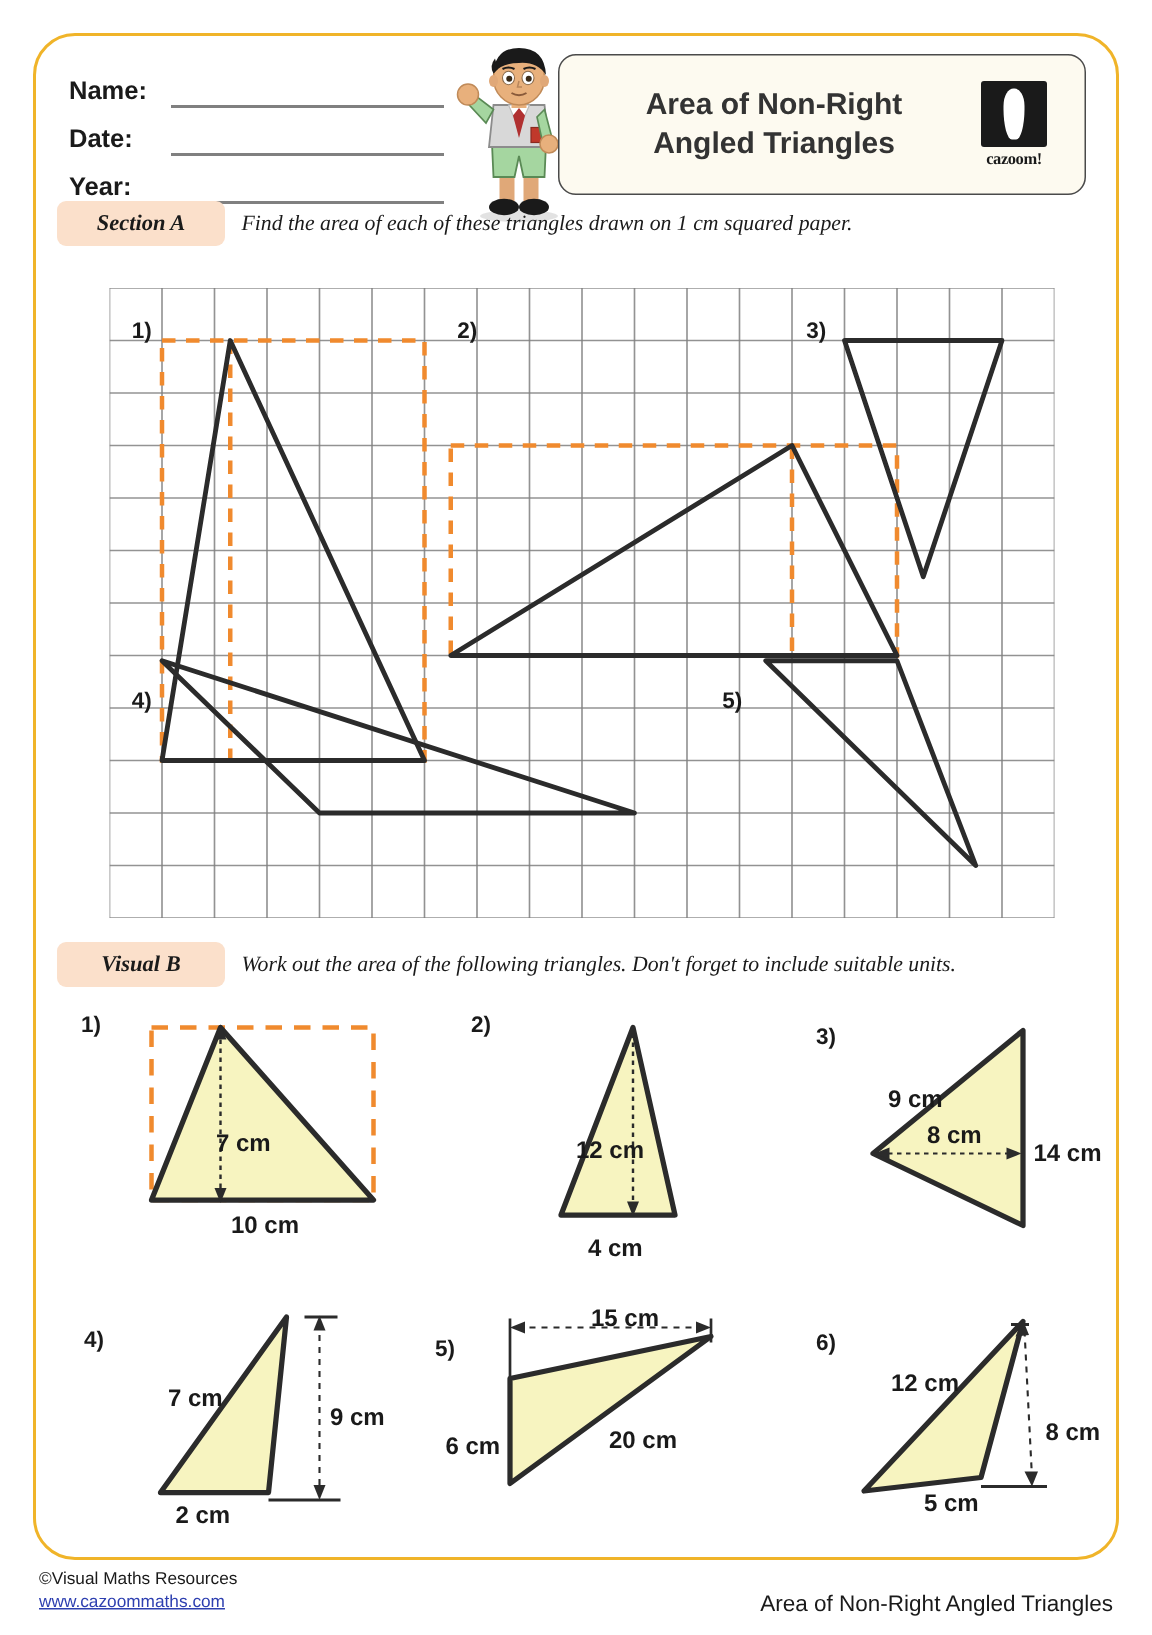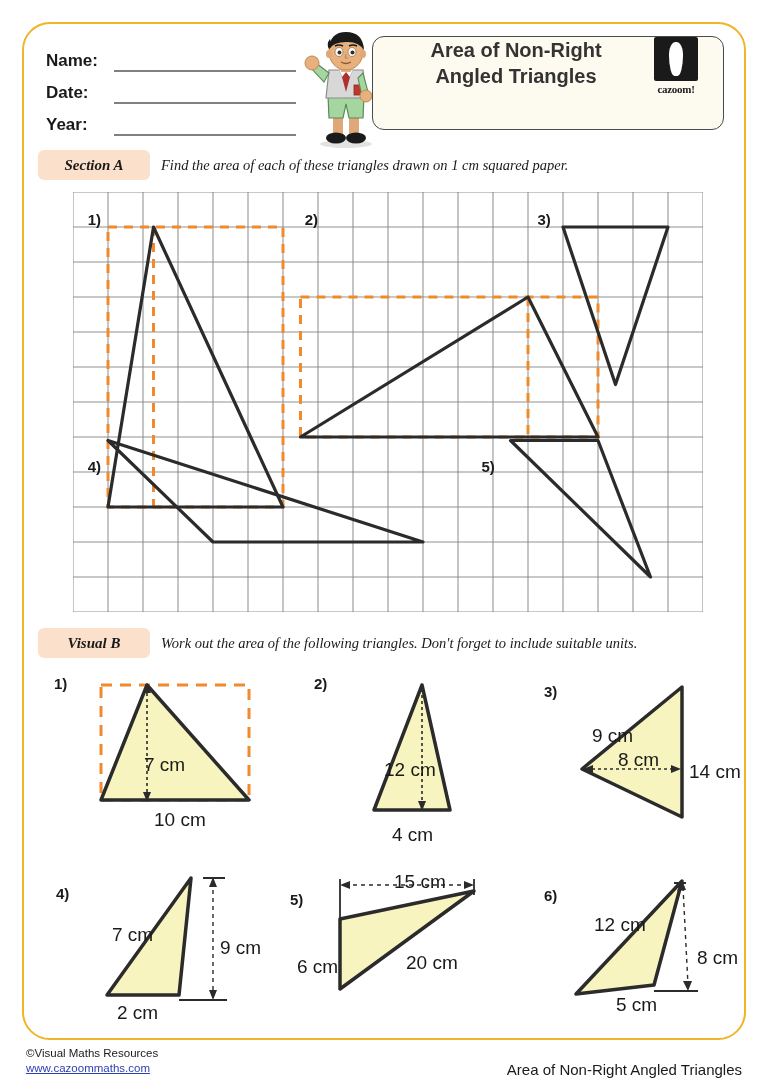--- a/index.html
+++ b/index.html
@@ -32,21 +32,21 @@
     flex:1; border-bottom:2px solid #808080; height:20px; margin-left:6px;
   }
 
   
   .mascot { position:absolute; left:272px; top:6px; width:92px; height:120px; }
 
   
   .title-box {
     position:absolute; left:348px; top:12px; width:352px; height:94px;
     border:1.5px solid #4a4a4a; border-radius:12px; background:#fdfaf0;
-    display:flex; 
+    display:flex; align-items:center;
   }
   .title-text {
     flex:1; text-align:center; font-size:20px; font-weight:bold;
     color:#333333; line-height:26px; padding-left:16px;
   }
   .logo {
     width:66px; margin-right:14px; text-align:center;
   }
   .logo-mark {
     width:44px; height:44px; background:#1a1a1a; margin:0 auto;
@@ -80,21 +80,21 @@
   .gridwrap svg { display:block; }
 
   
   .figs { position:absolute; left:0; top:645px; width:100%; height:360px; }
   .fig { position:absolute; }
   .fig svg { display:block; overflow:visible; }
   .qnum {
     position:absolute; font-size:15px; font-weight:bold; color:#1a1a1a;
   }
   .dimlabel {
-    position:absolute; font-size:19px; font-weight:normal; color:#1a1a1a;
+    position:absolute; font-size:16px; font-weight:bold; color:#1a1a1a;
     white-space:nowrap;
   }
 
   
   .footer {
     position:absolute; left:26px; top:1046px; width:716px; height:36px;
     font-size:11.5px; color:#1a1a1a;
   }
   .footer-left { position:absolute; left:0; top:0; line-height:15px; }
   .footer-link { color:#2d3fb0; text-decoration:underline; }
@@ -176,21 +176,21 @@
         <div>Area of Non-Right</div>
         <div>Angled Triangles</div>
       </div>
       <div class="logo">
         <div class="logo-mark"></div>
         <div class="logo-word">cazoom!</div>
       </div>
     </div>
   </div>
 
-  <div class="section-bar" style="top:126px;">
+  <div class="section-bar" style="top:110px;">
     <div class="section-pill">Section A</div>
     <div class="section-instr">Find the area of each of these triangles drawn on 1 cm squared paper.</div>
   </div>
 
   <div class="gridwrap">
     <svg id="grid-svg" width="630" height="420" viewBox="0 0 630 420">
         <line x1="0" y1="0" x2="0" y2="420" stroke="#808080" stroke-width="1.1" opacity="0.85"></line>
         <line x1="35" y1="0" x2="35" y2="420" stroke="#808080" stroke-width="1.1" opacity="0.85"></line>
         <line x1="70" y1="0" x2="70" y2="420" stroke="#808080" stroke-width="1.1" opacity="0.85"></line>
         <line x1="105" y1="0" x2="105" y2="420" stroke="#808080" stroke-width="1.1" opacity="0.85"></line>

